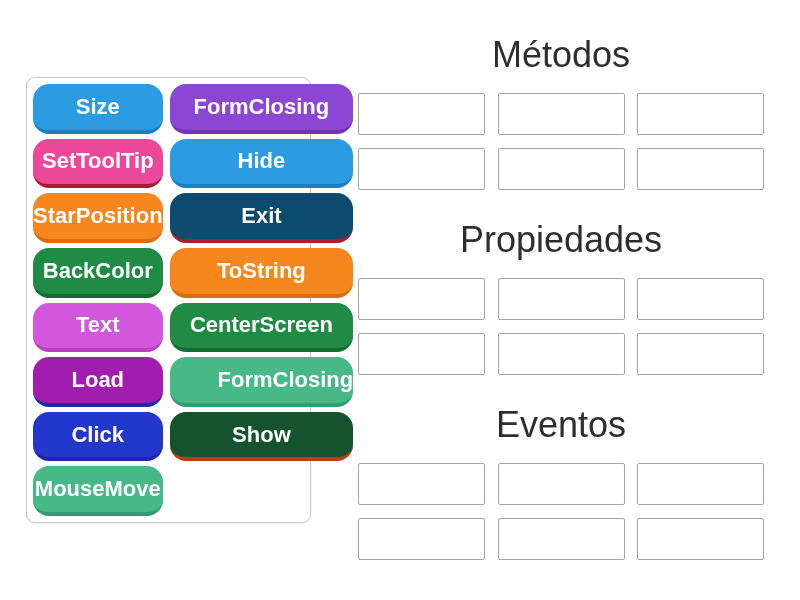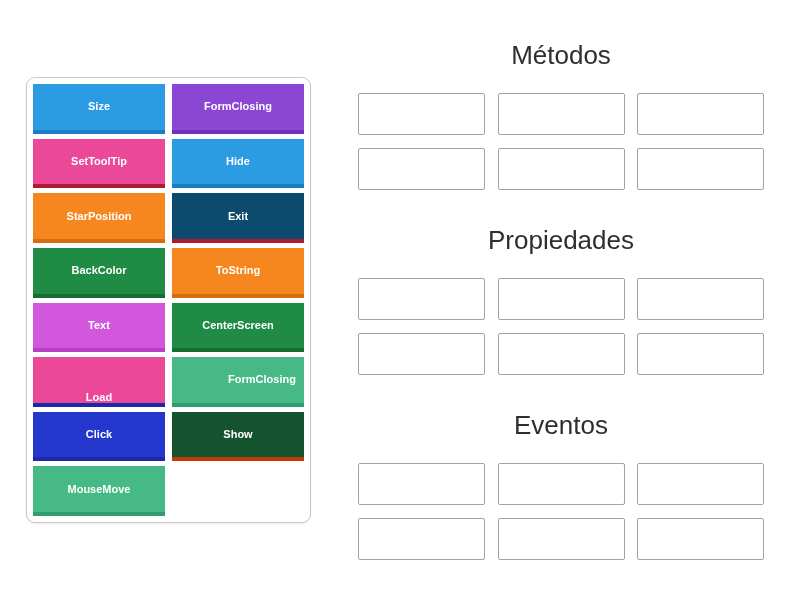--- a/index.html
+++ b/index.html
@@ -21,42 +21,42 @@
     border: 1px solid #c8c8c8;
     border-radius: 9px;
     box-shadow: 0 1px 2px rgba(0,0,0,0.08);
     padding: 6px;
     display: grid;
     grid-template-columns: 1fr 1fr;
     grid-template-rows: repeat(8, 1fr);
     gap: 5px 7px;
   }
   .tile {
-    border-radius: 0;
+    border-radius: 16px;
     border-bottom: 4px solid;
     color: #ffffff;
-    font-size: 11px;
+    font-size: 22px;
     font-weight: bold;
     display: flex;
     align-items: center;
     justify-content: center;
     cursor: pointer;
     user-select: none;
     text-align: center;
     line-height: 1;
   }
 
   
   .group {
     position: absolute;
     left: 358px;
     width: 406px;
   }
   .group-title {
-    font-size: 26px;
+    font-size: 36px;
     font-weight: 400;
     line-height: 38px;
     color: #2e2e2e;
     text-align: center;
     margin: 0 0 19px 0;
   }
   .slots {
     display: flex;
     flex-wrap: wrap;
     justify-content: space-between;
@@ -97,21 +97,21 @@
     </div>
     <div class="tile" style="background: rgb(246, 135, 30); border-bottom-color: rgb(217, 108, 12);">
       <span>ToString</span>
     </div>
     <div class="tile" style="background: rgb(209, 88, 220); border-bottom-color: rgb(184, 63, 196);">
       <span>Text</span>
     </div>
     <div class="tile" style="background: rgb(31, 139, 69); border-bottom-color: rgb(22, 109, 52);">
       <span>CenterScreen</span>
     </div>
-    <div class="tile" style="background: #ec4899; border-bottom-color: rgb(27, 40, 168); align-items: flex-end;">
+    <div class="tile" style="background: #a21caf; border-bottom-color: rgb(27, 40, 168);">
       <span>Load</span>
     </div>
     <div class="tile" style="background: rgb(70, 185, 135); border-bottom-color: rgb(49, 156, 110); padding-left: 48px;">
       <span>FormClosing</span>
     </div>
     <div class="tile" style="background: rgb(36, 55, 205); border-bottom-color: rgb(27, 40, 168);">
       <span>Click</span>
     </div>
     <div class="tile" style="background: #14532d; border-bottom-color: rgb(194, 58, 9);">
       <span>Show</span>

